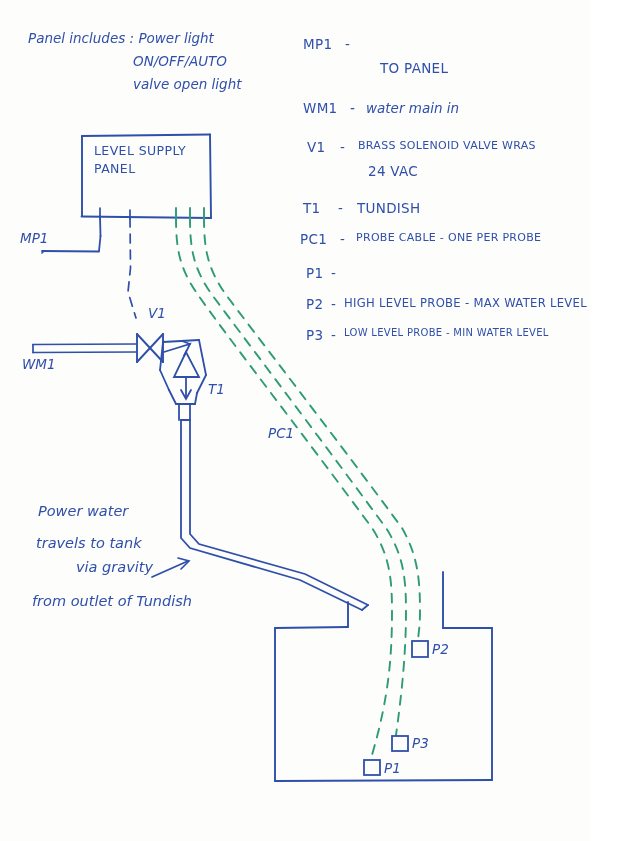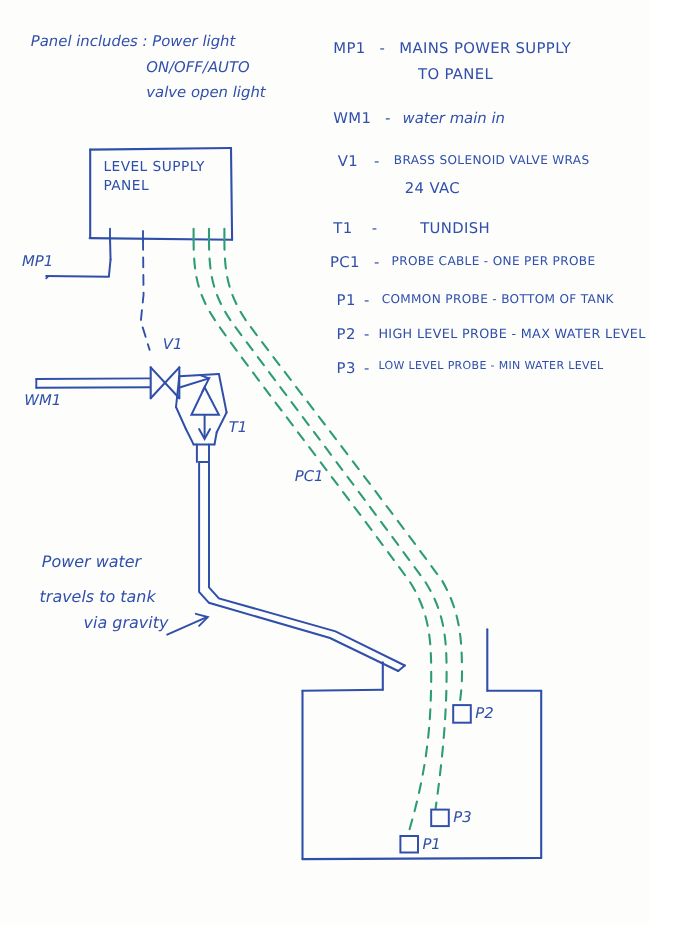--- a/index.html
+++ b/index.html
@@ -193,43 +193,41 @@
 
   <div class="note-block" style="left:28px; top:28px;">Panel includes : Power light</div>
   <div class="note-block" style="left:133px; top:51px;">ON/OFF/AUTO</div>
   <div class="note-block" style="left:133px; top:74px;">valve open light</div>
 
   <div class="panel-text" style="left:94px; top:143px;">LEVEL SUPPLY</div>
   <div class="panel-text" style="left:94px; top:161px;">PANEL</div>
 
   <div class="legend-row legend-caps" style="left:303px; top:36px;">MP1</div>
   <div class="legend-row legend-caps" style="left:345px; top:36px;">-</div>
-  <div class="legend-row legend-caps" style="left:363px; top:36px;">MAINS POWER SUPPLY</div>
   <div class="legend-row legend-caps" style="left:380px; top:60px;">TO PANEL</div>
 
   <div class="legend-row legend-caps" style="left:303px; top:100px;">WM1</div>
   <div class="legend-row" style="left:350px; top:100px;">-</div>
   <div class="legend-row" style="left:366px; top:100px;">water main in</div>
 
   <div class="legend-row legend-caps" style="left:307px; top:139px;">V1</div>
   <div class="legend-row legend-caps" style="left:340px; top:139px;">-</div>
   <div class="legend-row legend-caps caps-small" style="left:358px; top:139px;">BRASS SOLENOID VALVE WRAS</div>
   <div class="legend-row legend-caps" style="left:368px; top:163px;">24 VAC</div>
 
   <div class="legend-row legend-caps" style="left:303px; top:200px;">T1</div>
   <div class="legend-row legend-caps" style="left:338px; top:200px;">-</div>
-  <div class="legend-row legend-caps" style="left:357px; top:200px;margin-left:25px;">TUNDISH</div>
+  <div class="legend-row legend-caps" style="left:357px; top:200px;">TUNDISH</div>
 
   <div class="legend-row legend-caps" style="left:300px; top:231px;">PC1</div>
   <div class="legend-row legend-caps" style="left:340px; top:231px;">-</div>
   <div class="legend-row legend-caps caps-small" style="left:356px; top:231px;">PROBE CABLE - ONE PER PROBE</div>
 
   <div class="legend-row legend-caps" style="left:306px; top:265px;">P1</div>
   <div class="legend-row legend-caps" style="left:331px; top:265px;">-</div>
-  <div class="legend-row legend-caps caps-small" style="left:347px; top:265px;">COMMON PROBE - BOTTOM OF TANK</div>
 
   <div class="legend-row legend-caps" style="left:306px; top:296px;">P2</div>
   <div class="legend-row legend-caps" style="left:331px; top:296px;">-</div>
   <div class="legend-row legend-caps" style="left:344px; top:296px; font-size:11.6px;">HIGH LEVEL PROBE - MAX WATER LEVEL</div>
 
   <div class="legend-row legend-caps" style="left:306px; top:327px;">P3</div>
   <div class="legend-row legend-caps" style="left:331px; top:327px;">-</div>
   <div class="legend-row legend-caps" style="left:344px; top:327px; font-size:10px;">LOW LEVEL PROBE - MIN WATER LEVEL</div>
 
   <div class="tag" style="left:20px; top:230px;">MP1</div>
@@ -244,14 +242,15 @@
 
   <div class="tag" style="left:432px; top:641px;">P2</div>
 
   <div class="tag" style="left:412px; top:735px;">P3</div>
 
   <div class="tag" style="left:384px; top:760px;">P1</div>
 
   <div class="note-block" style="left:38px; top:500px; font-size:14.5px;">Power water</div>
   <div class="note-block" style="left:36px; top:532px; font-size:14.5px;">travels to tank</div>
   <div class="note-block" style="left:76px; top:556px; font-size:14.5px;">via gravity</div>
+  <div class="note-block" style="left:32px; top:590px; font-size:14.5px;">from outlet of Tundish</div>
 
 </div>
 
 </body></html>

